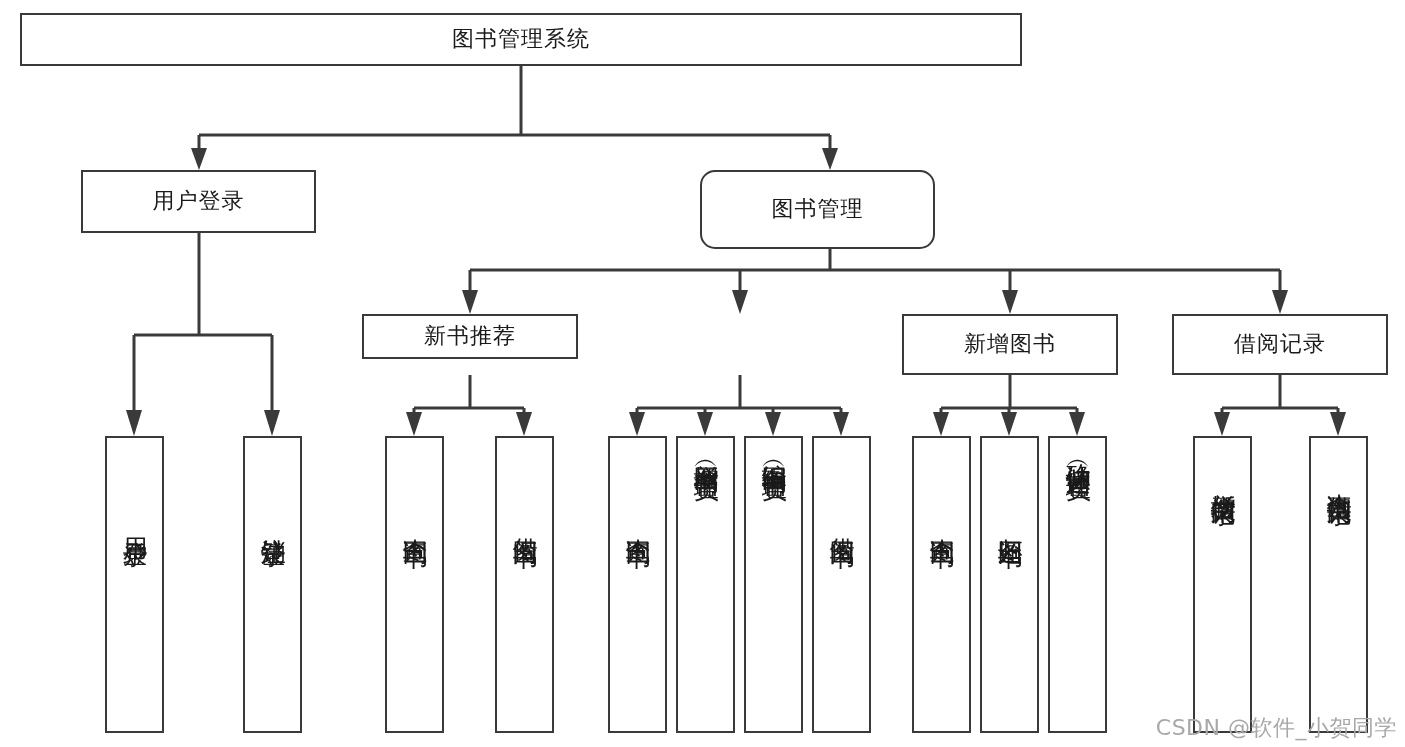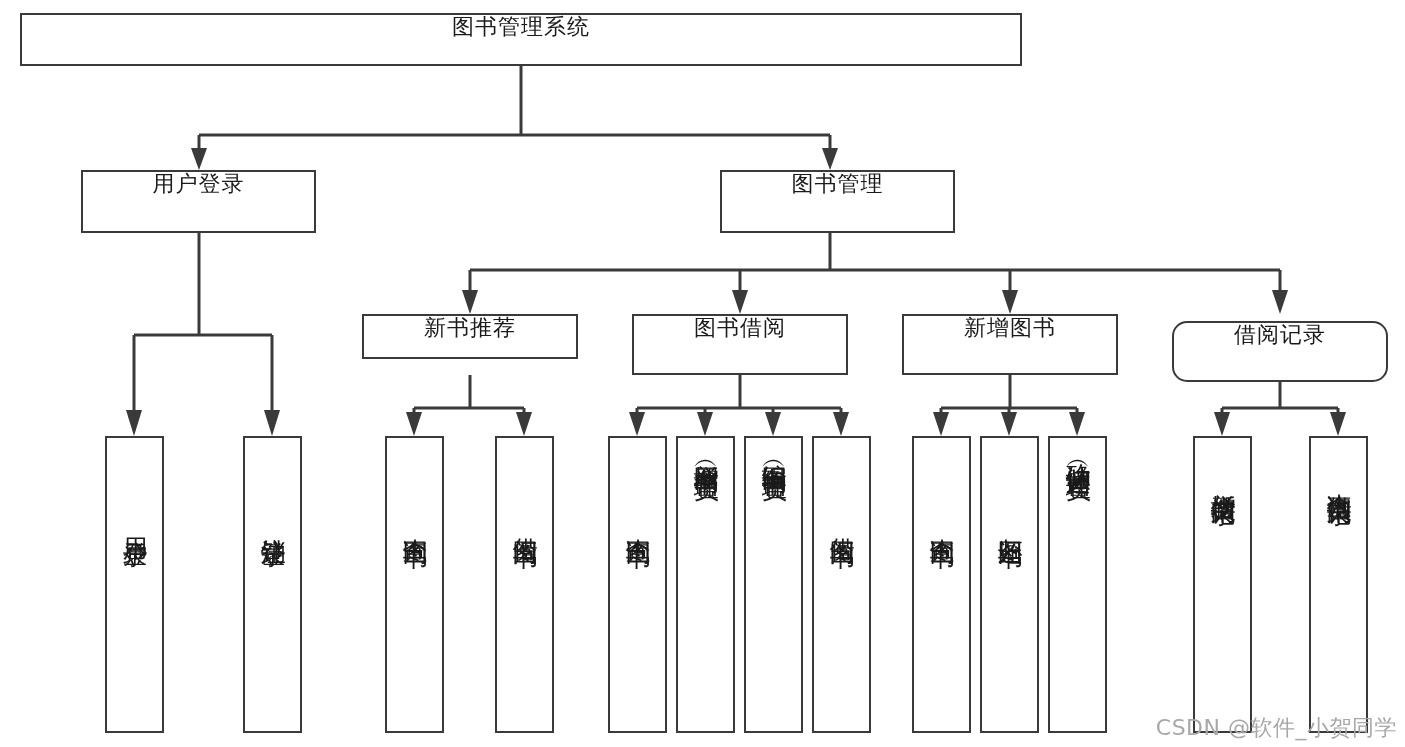--- a/index.html
+++ b/index.html
@@ -26,20 +26,21 @@
     width: 1405px;
     height: 747px;
     pointer-events: none;
   }
   .node {
     position: absolute;
     box-sizing: border-box;
     border: 2.5px solid #3a3a3a;
     background: #ffffff;
     display: flex;
+    align-items: center;
     justify-content: center;
     color: #1a1a1a;
   }
   .node-h {
     font-size: 22px;
     line-height: 1.1;
     letter-spacing: 1px;
     white-space: nowrap;
   }
   
@@ -136,34 +137,31 @@
     </g>
   </svg>
 
   <div class="node node-h" style="left:20px; top:13px; width:1002px; height:53px;">
     <span>图书管理系统</span>
   </div>
 
   <div class="node node-h" style="left:81px; top:170px; width:235px; height:63px;">
     <span>用户登录</span>
   </div>
-  <div class="node node-h" style="left:720px; top:170px; width:235px; height:63px;">
+  <div class="node node-h" style="left:700px; top:170px; width:235px; height:79px;border-radius:15px;">
     <span>图书管理</span>
   </div>
 
   <div class="node node-h" style="left:362px; top:314px; width:216px; height:45px;">
     <span>新书推荐</span>
   </div>
-  <div class="node node-h" style="left:632px; top:314px; width:216px; height:61px;">
-    <span>图书借阅</span>
-  </div>
   <div class="node node-h" style="left:902px; top:314px; width:216px; height:61px;">
     <span>新增图书</span>
   </div>
-  <div class="node node-h" style="left:1172px; top:321px; width:216px; height:61px;border-radius:15px;">
+  <div class="node node-h" style="left:1172px; top:314px; width:216px; height:61px;">
     <span>借阅记录</span>
   </div>
 
   <div class="node node-v" style="left:105px; top:436px; width:59px; height:297px; padding-top:80px;">
     <span class="vtext">用户登录</span>
   </div>
   <div class="node node-v" style="left:243px; top:436px; width:59px; height:297px; padding-top:80px;">
     <span class="vtext">注销登录</span>
   </div>
 

